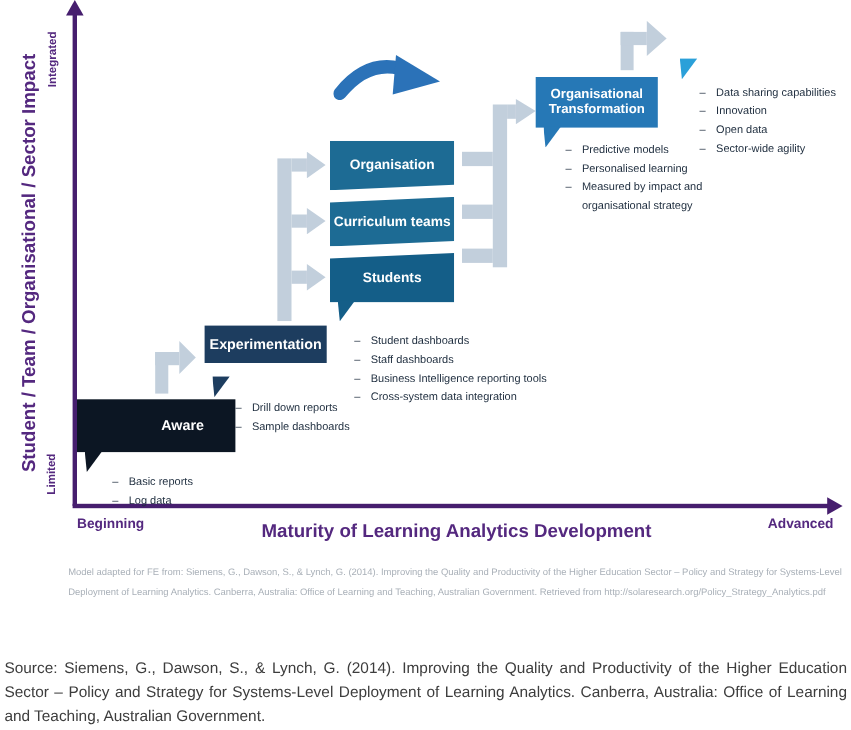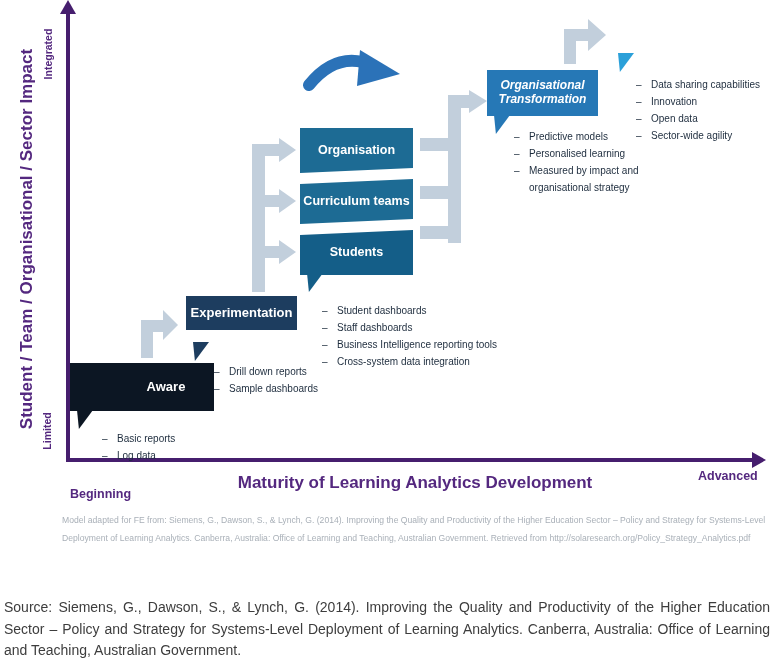--- a/index.html
+++ b/index.html
@@ -46,21 +46,21 @@
 
   <div class="abs axis-line" style="left:66px;top:12px;width:4px;height:448px;"></div>
   <div class="abs yhead" style="left:60px;top:0px;"></div>
   <div class="abs axis-line" style="left:66px;top:458px;width:688px;height:4px;"></div>
   <div class="abs xhead" style="left:752px;top:452px;"></div>
 
   <div class="abs axis-label rot" style="left:-183px;top:229px;width:420px;font-size:17px;">Student / Team / Organisational / Sector Impact</div>
   <div class="abs axis-label rot" style="left:13px;top:48px;width:70px;font-size:10.5px;">Integrated</div>
   <div class="abs axis-label rot" style="left:12px;top:425px;width:70px;font-size:10.5px;">Limited</div>
 
-  <div class="abs axis-label" style="left:70px;top:487px;font-size:12.5px;">Beginning</div>
+  <div class="abs axis-label" style="left:70px;top:469px;font-size:12.5px;">Beginning</div>
   <div class="abs axis-label" style="left:80px;top:473px;width:670px;font-size:17px;text-align:center;">Maturity of Learning Analytics Development</div>
   <div class="abs axis-label" style="left:698px;top:469px;font-size:12.5px;">Advanced</div>
 
   <div class="abs box" style="left:70px;top:363px;width:96px;height:48px;background:var(--aware);font-size:13px;padding-left:48px;">
     <span>Aware</span>
   </div>
   <div class="abs tail" style="left:77px;top:410px;background:var(--aware);"></div>
   <ul class="abs bullets" style="left:86px;top:414px;width:120px;">
     <li>
         <span class="dash"></span>
@@ -135,21 +135,21 @@
   <svg class="abs" style="left:420px;top:90px;" width="68" height="156" viewBox="0 0 68 156">
     <rect class="conn" x="28" y="5" width="13" height="148"></rect>
     <rect class="conn" x="41" y="5" width="8" height="13"></rect>
     <polygon class="conn" points="49,0 67,11 49,23"></polygon>
     <rect class="conn" x="0" y="48" width="28" height="13"></rect>
     <rect class="conn" x="0" y="96" width="28" height="13"></rect>
     <rect class="conn" x="0" y="136" width="28" height="13"></rect>
   </svg>
 
   <div class="abs box" style="left:487px;top:70px;width:111px;height:46px;background:var(--org);font-size:12px;">
-    <span style="width:92px;font-style:italic;">Organisational Transformation</span>
+    <span style="width:92px;">Organisational Transformation</span>
   </div>
   <div class="abs tail" style="left:494px;top:115px;background:var(--org);"></div>
   <ul class="abs bullets" style="left:498px;top:112px;width:158px;">
     <li>
         <span class="dash"></span>
         <span>Predictive models</span>
       </li>
     <li>
         <span class="dash"></span>
         <span>Personalised learning</span>

